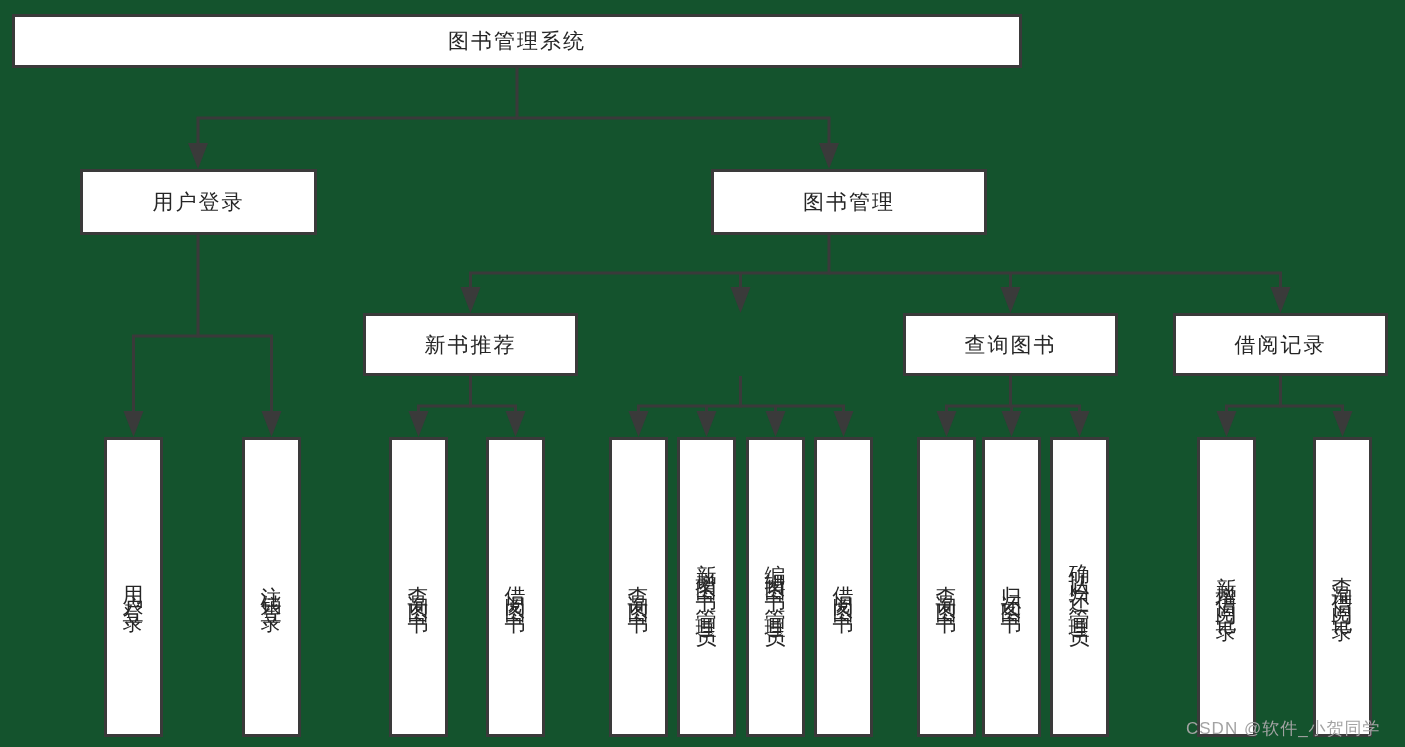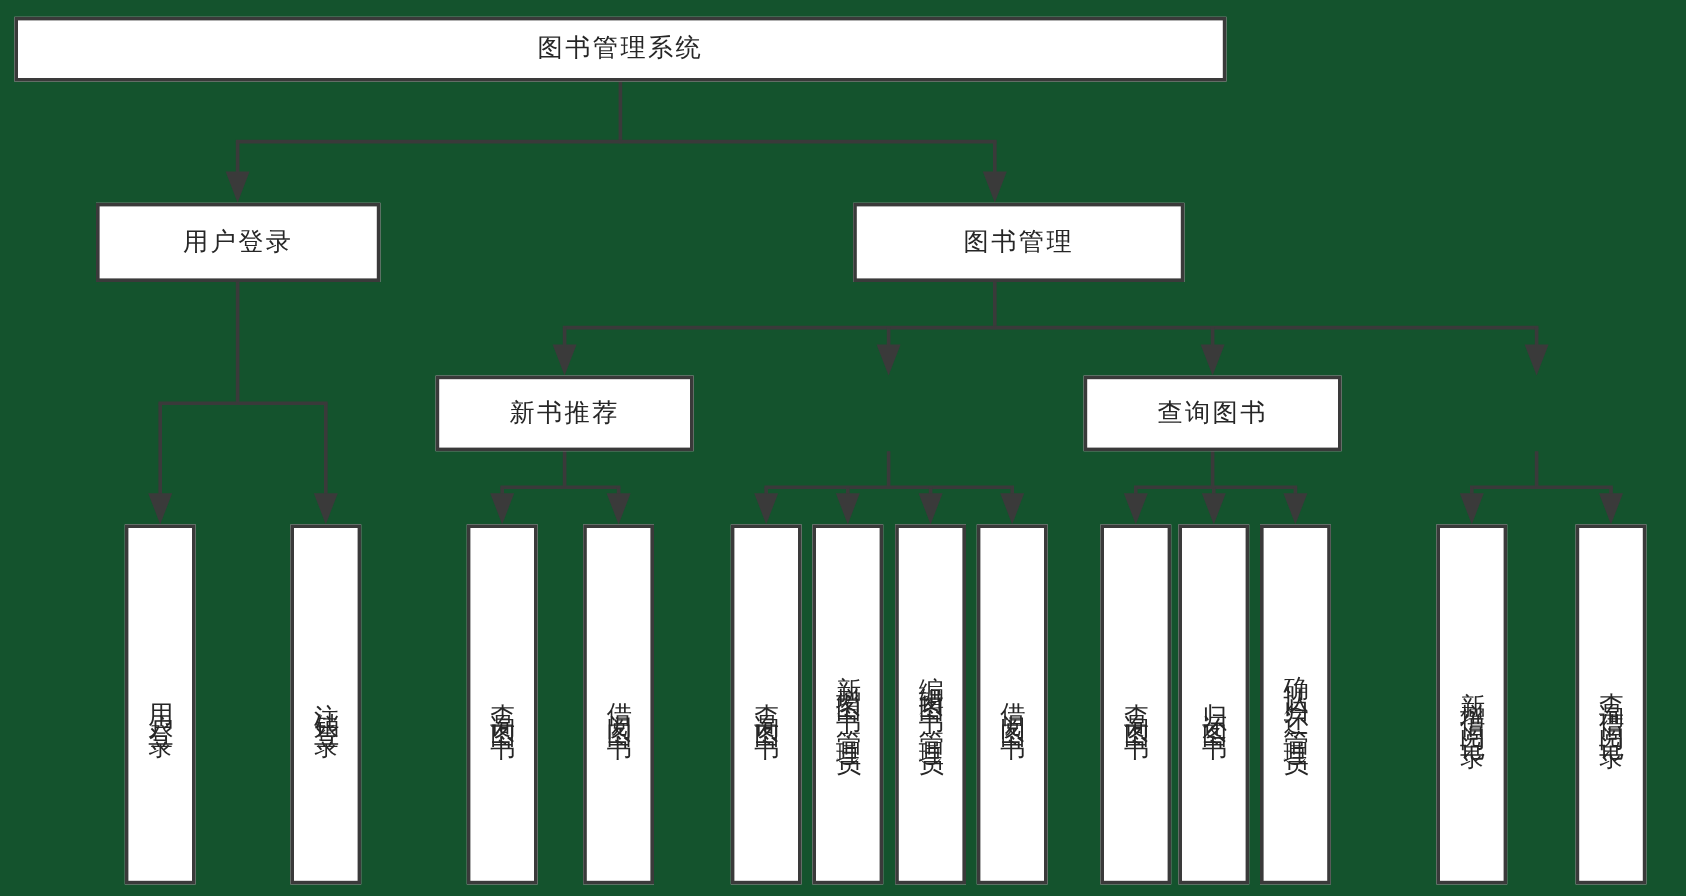--- a/index.html
+++ b/index.html
@@ -131,32 +131,34 @@
     </g>
   </svg>
 
   <div class="node" style="left:12px; top:14px; width:1010px; height:54px;">图书管理系统</div>
 
   <div class="node lvl2" style="left:80px; width:237px;">用户登录</div>
   <div class="node lvl2" style="left:711px; width:276px;">图书管理</div>
 
   <div class="node lvl3" style="left:363px; width:215px;text-align:right;">新书推荐</div>
   <div class="node lvl3" style="left:903px; width:215px;">查询图书</div>
+  <div class="node lvl3" style="left:1173px; width:215px;">借阅记录</div>
 
   <div class="node vert" style="left:104px;">用户登录</div>
   <div class="node vert" style="left:242px;">注销登录</div>
 
   <div class="node vert" style="left:389px;">查询图书</div>
   <div class="node vert" style="left:486px;">借阅图书</div>
 
   <div class="node vert" style="left:609px;">查询图书</div>
   <div class="node vert" style="left:677px;">新增图书（管理员）</div>
   <div class="node vert" style="left:746px;">编辑图书（管理员）</div>
   <div class="node vert" style="left:814px;">借阅图书</div>
 
   <div class="node vert" style="left:917px;">查询图书</div>
   <div class="node vert" style="left:982px;">归还图书</div>
   <div class="node vert" style="left:1050px;">确认归还（管理员）</div>
 
   <div class="node vert" style="left:1197px;">新增借阅记录</div>
   <div class="node vert" style="left:1313px;">查询借阅记录</div>
 
+  <div class="watermark">CSDN @软件_小贺同学</div>
 </div>
 
 </body></html>

